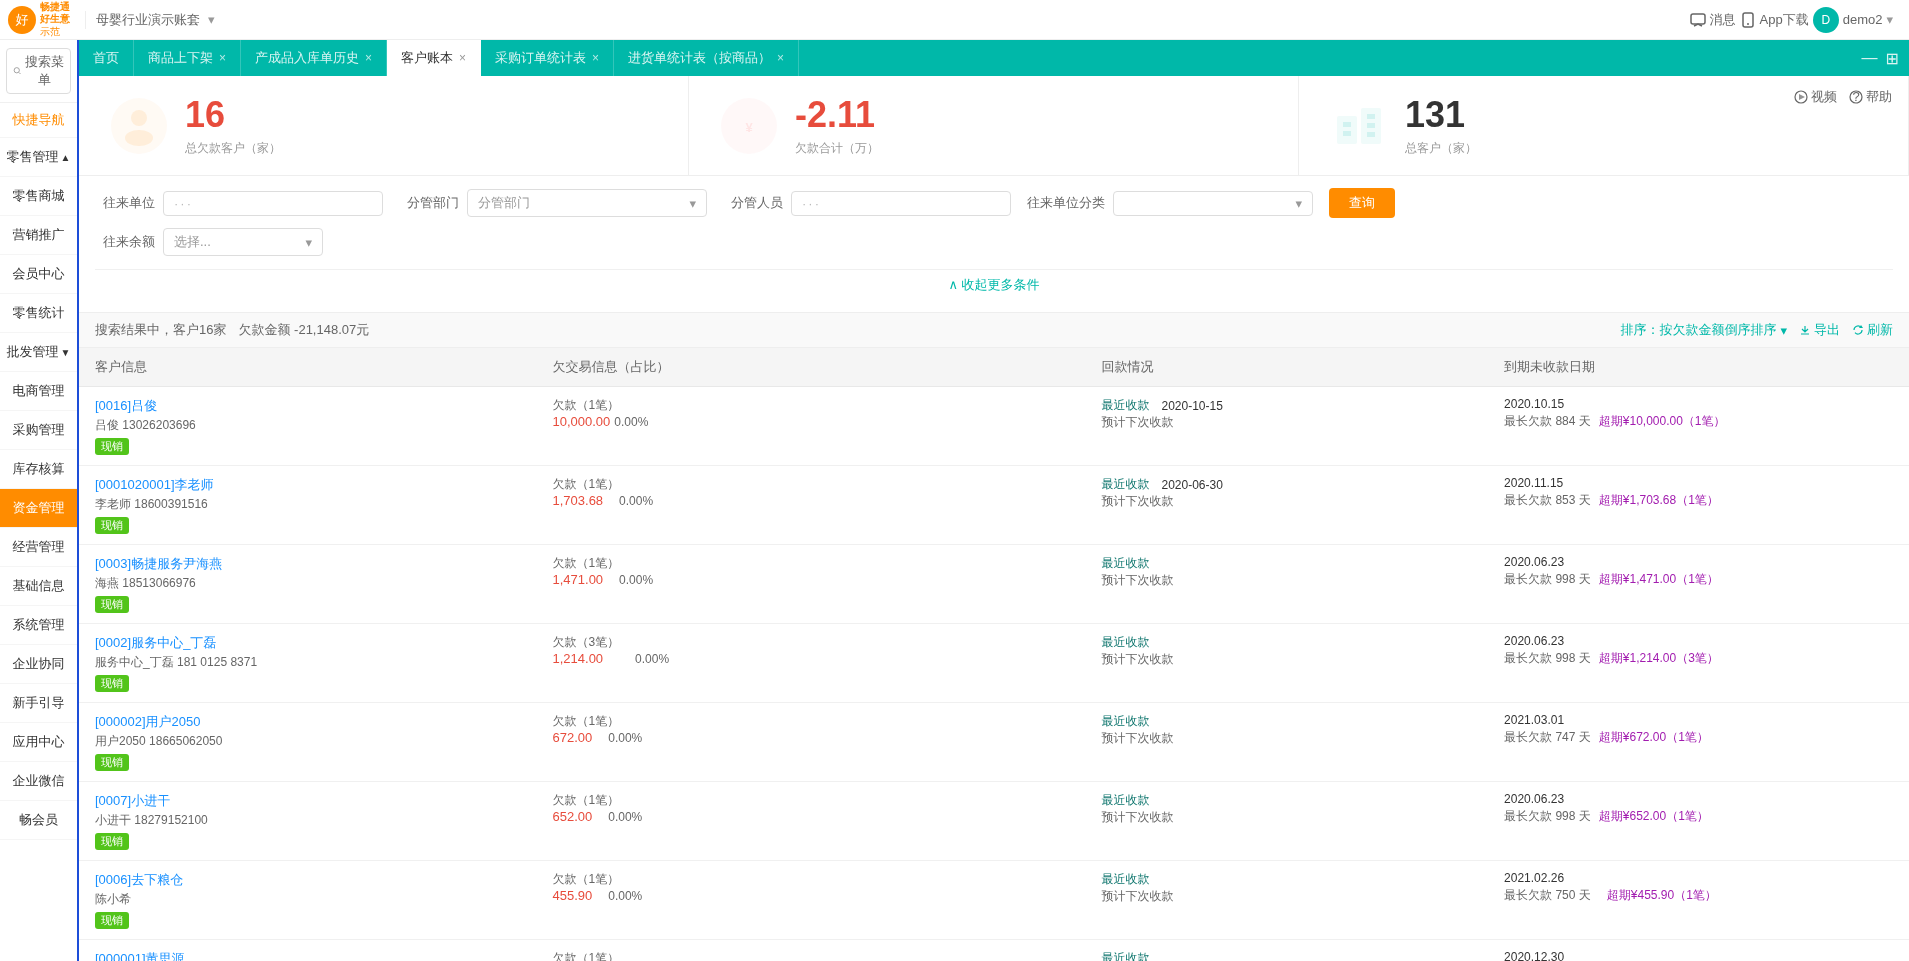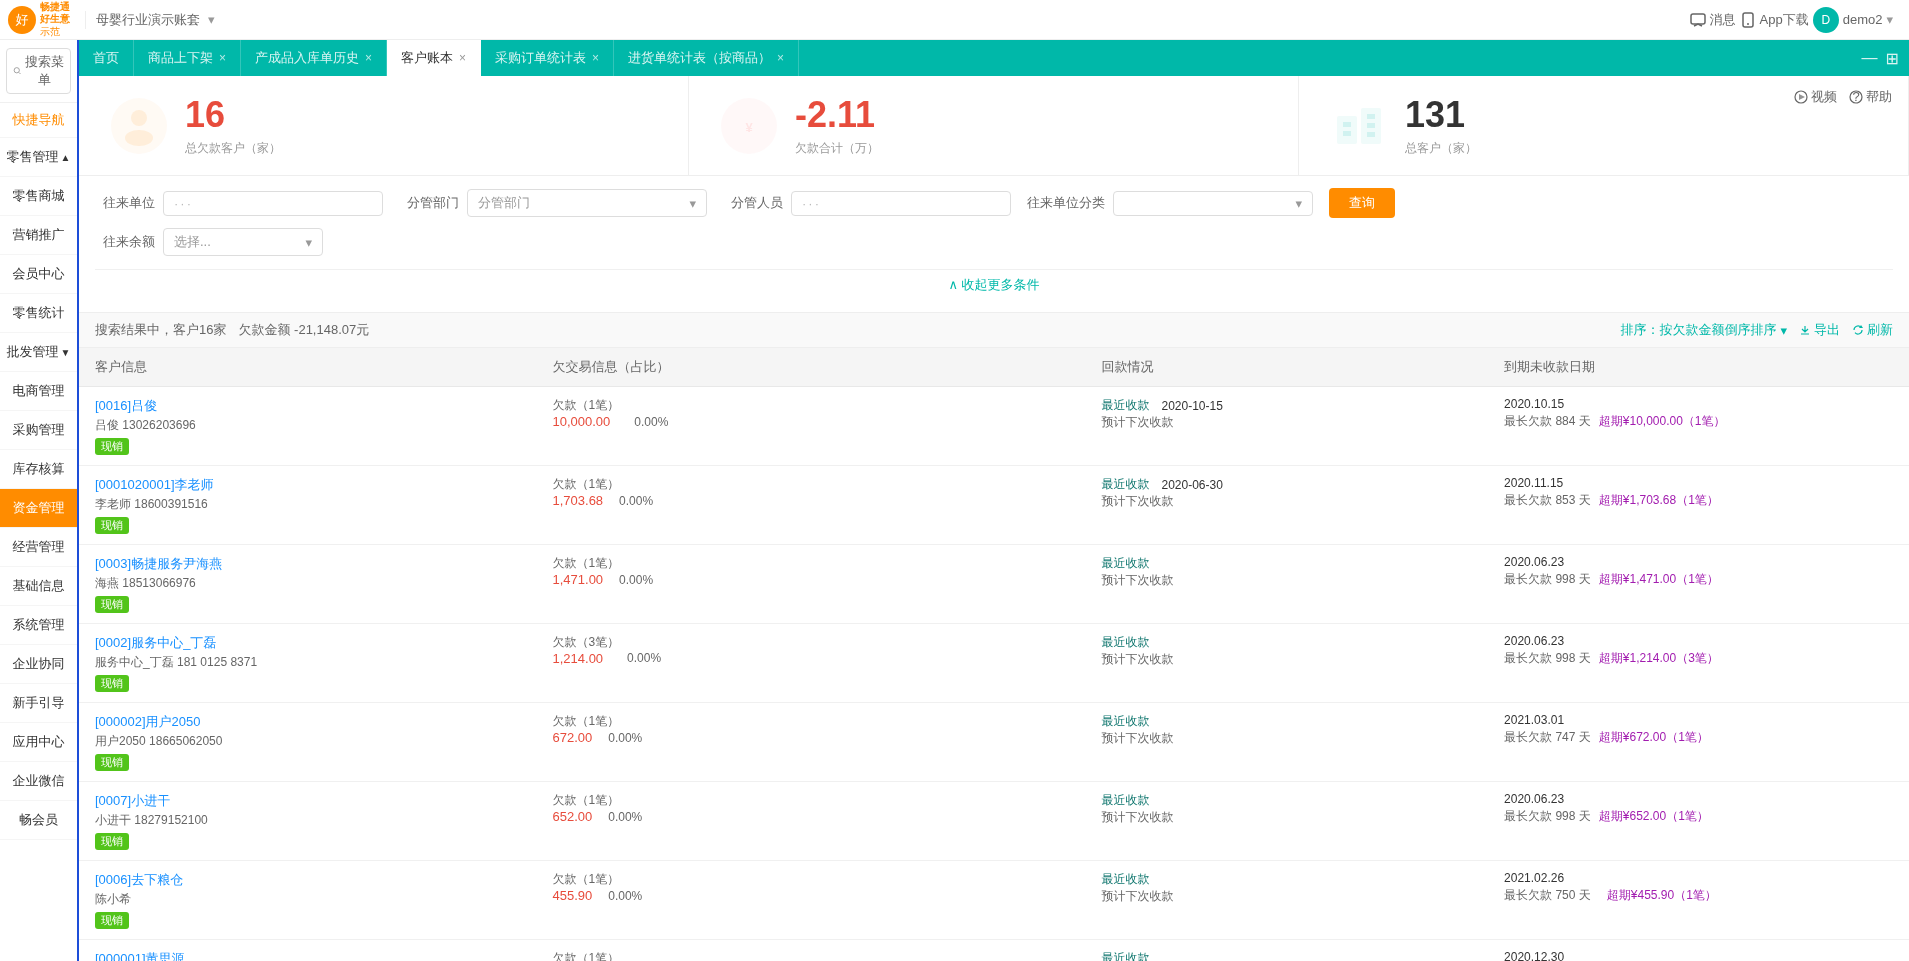--- a/index.html
+++ b/index.html
@@ -395,21 +395,21 @@
           </thead>
           <tbody id="table-body">
           <tr>
       <td>
         <div class="customer-name-link">[0016]吕俊</div>
         <div class="customer-phone">吕俊 13026203696</div>
         <span class="tag green">现销</span>
       </td>
       <td>
         <div class="debt-label">欠款（1笔）</div>
-        <div style="display:flex;align-items:baseline;gap:24px;">
+        <div style="display:flex;align-items:baseline;gap:4px;">
           <span class="debt-amount">10,000.00</span>
           <span class="percentage">0.00%</span>
         </div>
       </td>
       <td>
         <div style="display:flex;gap:12px;align-items:center;">
           <span class="recent-payment">最近收款</span>
           <span class="payment-date">2020-10-15</span>
         </div>
         <div class="next-payment">预计下次收款</div>
@@ -479,21 +479,21 @@
       </td>
     </tr>
               <tr>
       <td>
         <div class="customer-name-link">[0002]服务中心_丁磊</div>
         <div class="customer-phone">服务中心_丁磊 181 0125 8371</div>
         <span class="tag green">现销</span>
       </td>
       <td>
         <div class="debt-label">欠款（3笔）</div>
-        <div style="display:flex;align-items:flex-start;gap:24px;">
+        <div style="display:flex;align-items:center;gap:32px;">
           <span class="debt-amount">1,214.00</span>
           <span class="percentage">0.00%</span>
         </div>
       </td>
       <td>
         <div style="display:flex;gap:12px;align-items:center;">
           <span class="recent-payment">最近收款</span>
           <span class="payment-date"></span>
         </div>
         <div class="next-payment">预计下次收款</div>

